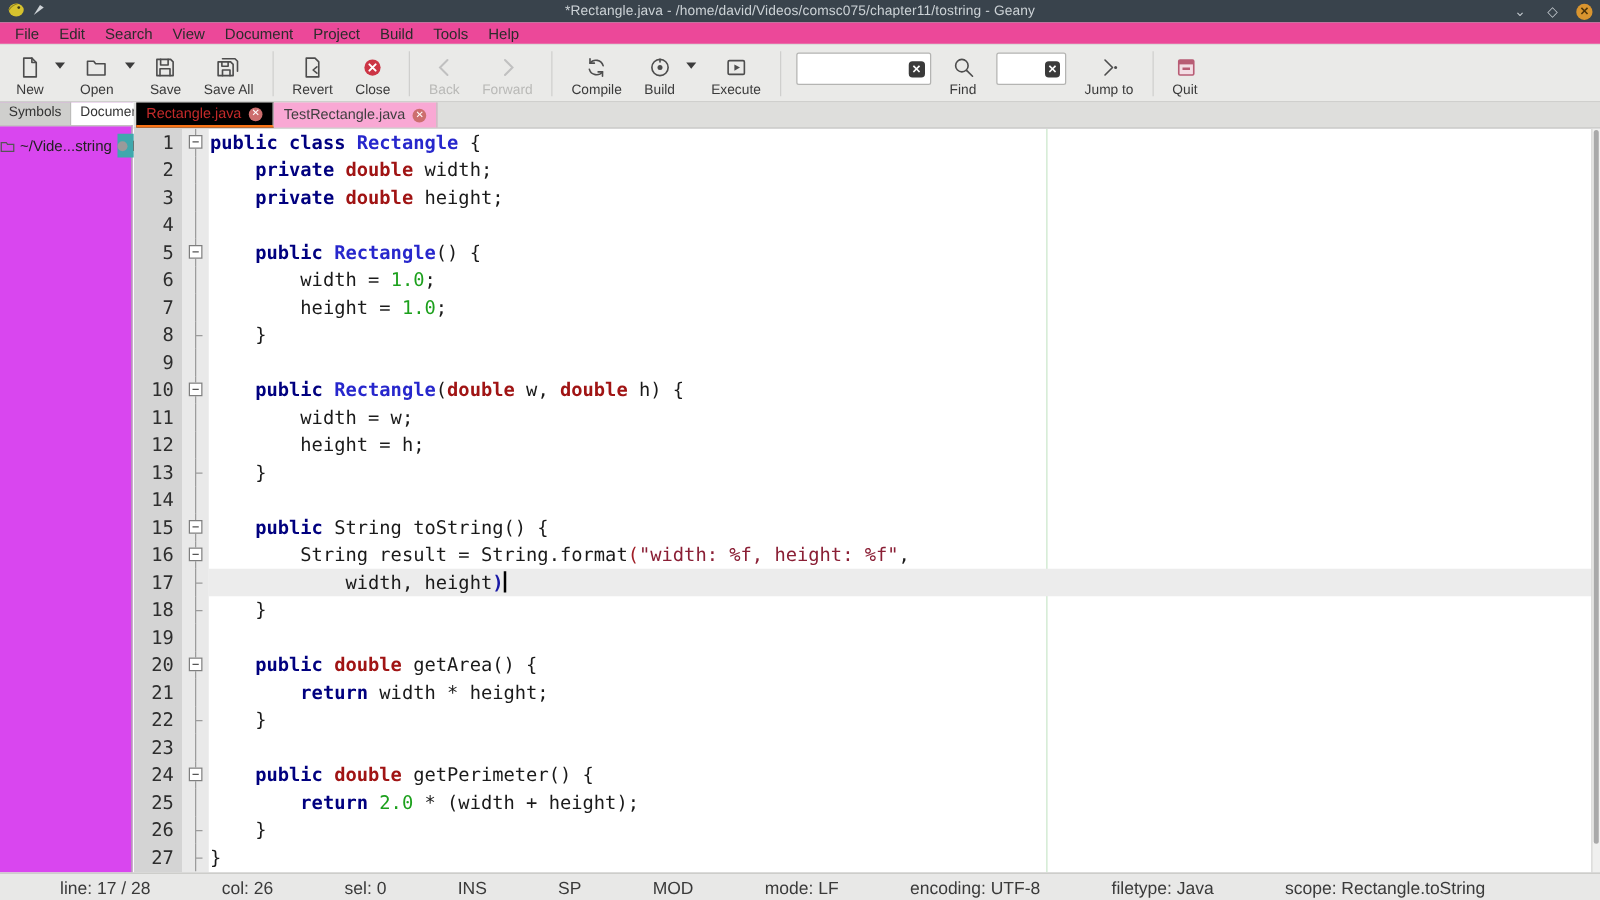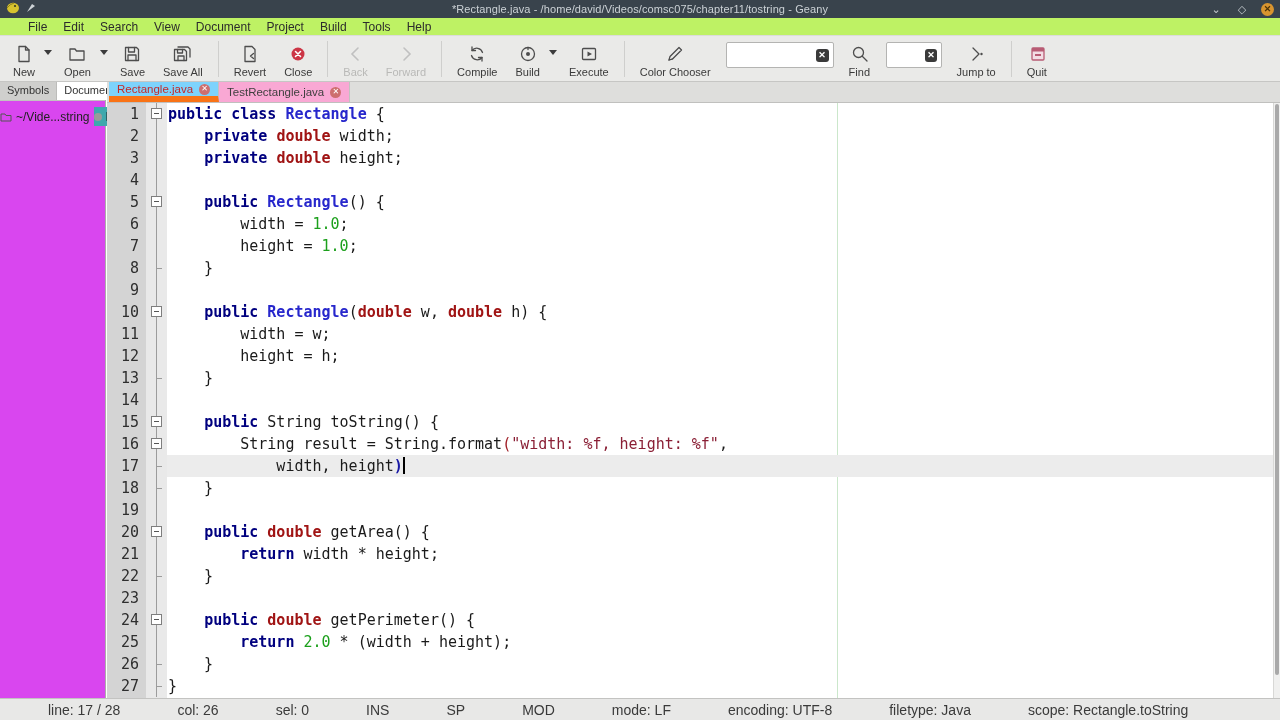--- a/index.html
+++ b/index.html
@@ -10,22 +10,22 @@
   
   .titlebar { position:absolute; left:0; top:0; width:1280px; height:18px;
     background:#39434c; display:flex; align-items:center; color:#ccd2d6; font-size:11px; }
   .titlebar .tb-icons { position:absolute; left:6px; top:1px; display:flex; gap:6px; align-items:center; }
   .titlebar .title { width:100%; text-align:center; letter-spacing:.1px; }
   .titlebar .win-controls { position:absolute; right:6px; top:0; height:18px; display:flex; gap:12px; align-items:center; }
   .win-btn { width:14px; height:14px; display:flex; align-items:center; justify-content:center; color:#c3c9ce; font-size:11px; cursor:default; }
   .win-close { width:13px; height:13px; border-radius:50%; background:#d9952f; color:#4c3308; font-size:9px; font-weight:bold; display:flex; align-items:center; justify-content:center; }
 
   
-  .menubar { position:absolute; left:0; top:18px; width:1280px; height:18px; background:#bef264;
-    display:flex; align-items:center; padding-left:20px; border-bottom:1px solid #dcdcda; }
+  .menubar { position:absolute; left:0; top:18px; width:1280px; height:18px; background:#ec4899;
+    display:flex; align-items:center; padding-left:4px; border-bottom:1px solid #dcdcda; }
   .menu-item { font-size:12px; color:#2c2c2c; padding:1px 8px; }
 
   
   .toolbar { position:absolute; left:0; top:36px; width:1280px; height:46px; background:#eaeae8;
     border-bottom:1px solid #c6c6c4; display:flex; align-items:stretch; padding:2px 2px 1px 4px; }
   .tbtn { display:flex; flex-direction:column; justify-content:flex-start;
     padding:6px 9px 2px 9px; min-width:40px; }
   .tbtn .ticon { height:21px; display:flex; align-items:center; justify-content:center; }
   .tbtn .tlabel { font-size:11px; color:#3a3a3a; margin-top:2px; white-space:nowrap; }
   .tbtn.disabled .tlabel { color:#b9b9b7; }
@@ -48,21 +48,21 @@
     font-size:12px; color:#222; padding-right:4px; white-space:nowrap; }
   .docrow.selected { background:#3fa8ad; }
   .ic-dot-gray { width:8px; height:8px; border-radius:50%; background:#9a9a9a; }
   .ic-dot-orange { width:8px; height:8px; border-radius:50%; border:2px solid #c06a28; background:#f4e0cc; }
 
   
   .main { position:absolute; left:107px; top:82px; right:0; bottom:22px; }
   .tabbar { height:21px; background:#dededc; border-bottom:1px solid #c0c0be; display:flex; align-items:stretch; padding-left:2px; }
   .etab { display:flex; align-items:center; gap:6px; padding:0 8px; font-size:11.5px; color:#3f3f3f;
     background:#f9a8d4; border-right:1px solid #c2c2c0; position:relative; }
-  .etab.active { background:#7dd3fc; color:#c32a2a; border-bottom:6px solid #f97316; }
+  .etab.active { background:#000000; color:#c32a2a; border-bottom:2px solid #f97316; }
   .tab-close { width:11px; height:11px; border-radius:50%; background:#cd6e6e; color:#fff; font-size:8px;
     display:flex; align-items:center; justify-content:center; line-height:1; }
 
   
   .editor { position:absolute; left:0; right:0; top:21px; bottom:0; background:#fff; display:flex; overflow:hidden; }
   .col-nums { width:39px; background:#d4d4d4; color:#2e2e2e; text-align:right; padding-right:7px;
     font-family:"DejaVu Sans Mono", monospace; font-size:15px; }
   .col-nums .num { height:22px; line-height:22px; }
   .col-fold { width:21px; background:#e9e9e9; position:relative; }
   .fold-cell { height:22px; position:relative; }
@@ -239,29 +239,20 @@
       <div class="tbtn">
         <span class="ticon">
           <svg class="icn" width="20" height="20" viewBox="0 0 20 20">
             <rect stroke="#4d4d4d" stroke-width="1.3" fill="none" stroke-linecap="round" stroke-linejoin="round" x="3.5" y="4.5" width="13" height="11" rx="1"></rect>
             <path d="M8.5 7.5v5l4.5-2.5z" fill="#4d4d4d"></path>
           </svg>
         </span>
         <span class="tlabel">Execute</span>
       </div>
       <div class="tsep"></div>
-      <div class="tbtn">
-        <span class="ticon">
-          <svg class="icn" width="20" height="20" viewBox="0 0 20 20">
-            <path stroke="#4d4d4d" stroke-width="1.3" fill="none" stroke-linecap="round" stroke-linejoin="round" d="M4 16l1-3.5 9-9 2.5 2.5-9 9z"></path>
-            <path stroke="#4d4d4d" stroke-width="1.3" fill="none" stroke-linecap="round" stroke-linejoin="round" d="M4 16l3.5-1"></path>
-          </svg>
-        </span>
-        <span class="tlabel">Color Chooser</span>
-      </div>
       <div class="tentry" style="width: 108px;">
         <input style="">
         <span class="clear-ic">✕</span>
       </div>
       <div class="tbtn">
         <span class="ticon">
           <svg class="icn" width="20" height="20" viewBox="0 0 20 20">
             <circle stroke="#4d4d4d" stroke-width="1.3" fill="none" stroke-linecap="round" stroke-linejoin="round" cx="8.5" cy="8.5" r="5"></circle>
             <path stroke="#4d4d4d" stroke-width="1.3" fill="none" stroke-linecap="round" stroke-linejoin="round" d="M12.5 12.5L17 17"></path>
           </svg>

